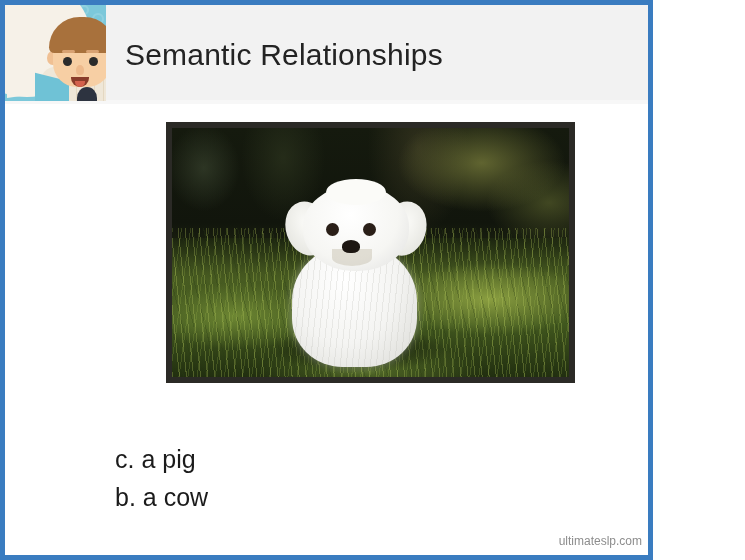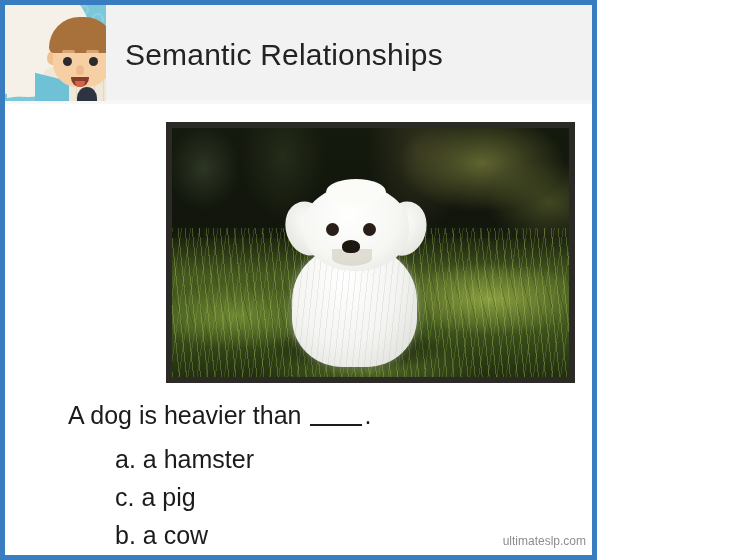--- a/index.html
+++ b/index.html
@@ -5,21 +5,21 @@
   html, body {
     margin: 0;
     padding: 0;
     background: #ffffff;
   }
   body {
     font-family: "Liberation Sans", sans-serif;
   }
   .slide {
     position: relative;
-    width: 597px;
+    width: 653px;
     height: 560px;
     box-sizing: border-box;
     background: #ffffff;
     border: 5px solid #3a7cc0;
     overflow: hidden;
   }
   
   .header-band {
     position: absolute;
     left: 0;
@@ -438,26 +438,21 @@
         <div class="dog-head"></div>
         <div class="dog-topknot"></div>
         <div class="dog-muzzle"></div>
         <div class="dog-eye l"></div>
         <div class="dog-eye r"></div>
         <div class="dog-nose"></div>
       </div>
     </div>
   </div>
 
-  <div class="question">
-    <span>A dog is heavier than</span>
-    <span class="blank"></span><span>.</span>
-  </div>
 
   <ul class="options">
-    <li>a. a hamster</li>
     <li>c. a pig</li>
     <li>b. a cow</li>
   </ul>
 
   <div class="watermark">ultimateslp.com</div>
 
 </div>
 
 </body></html>

